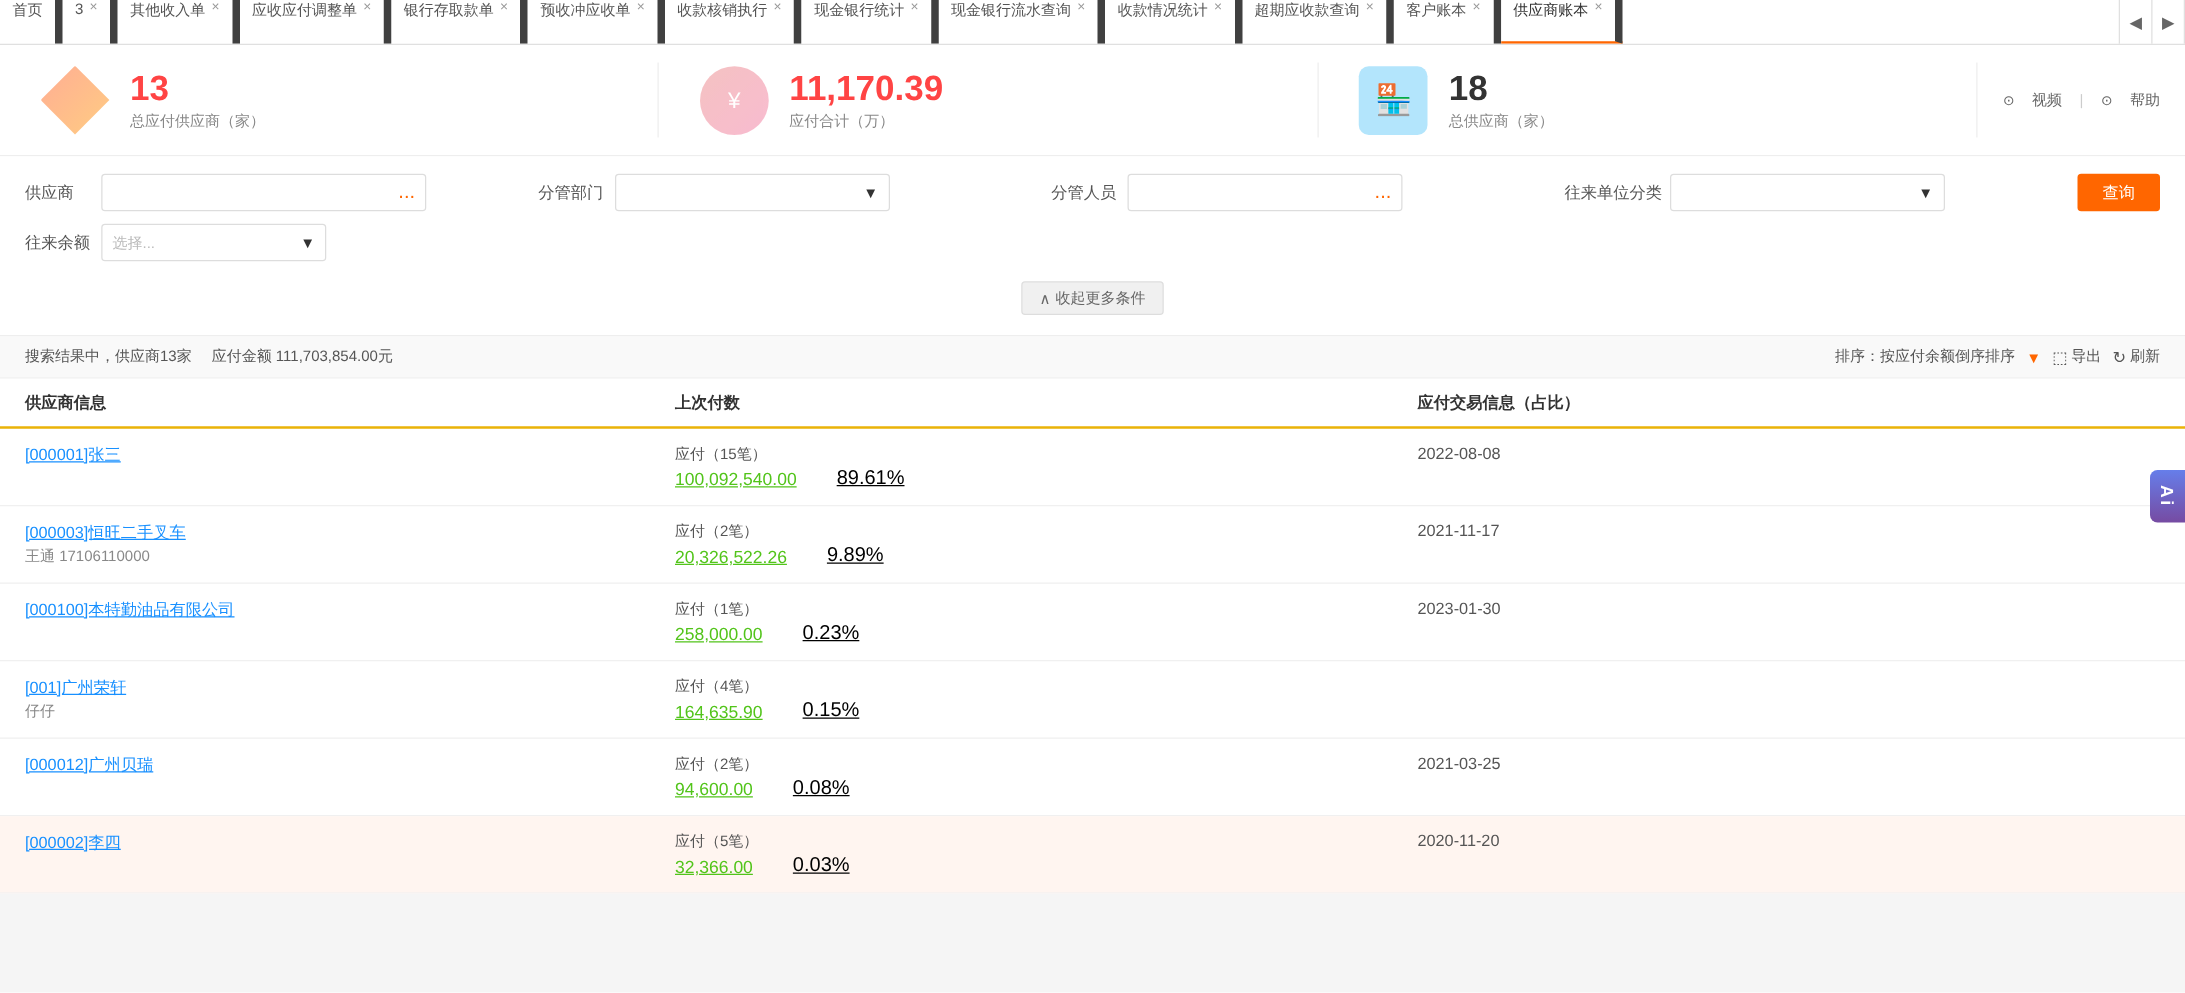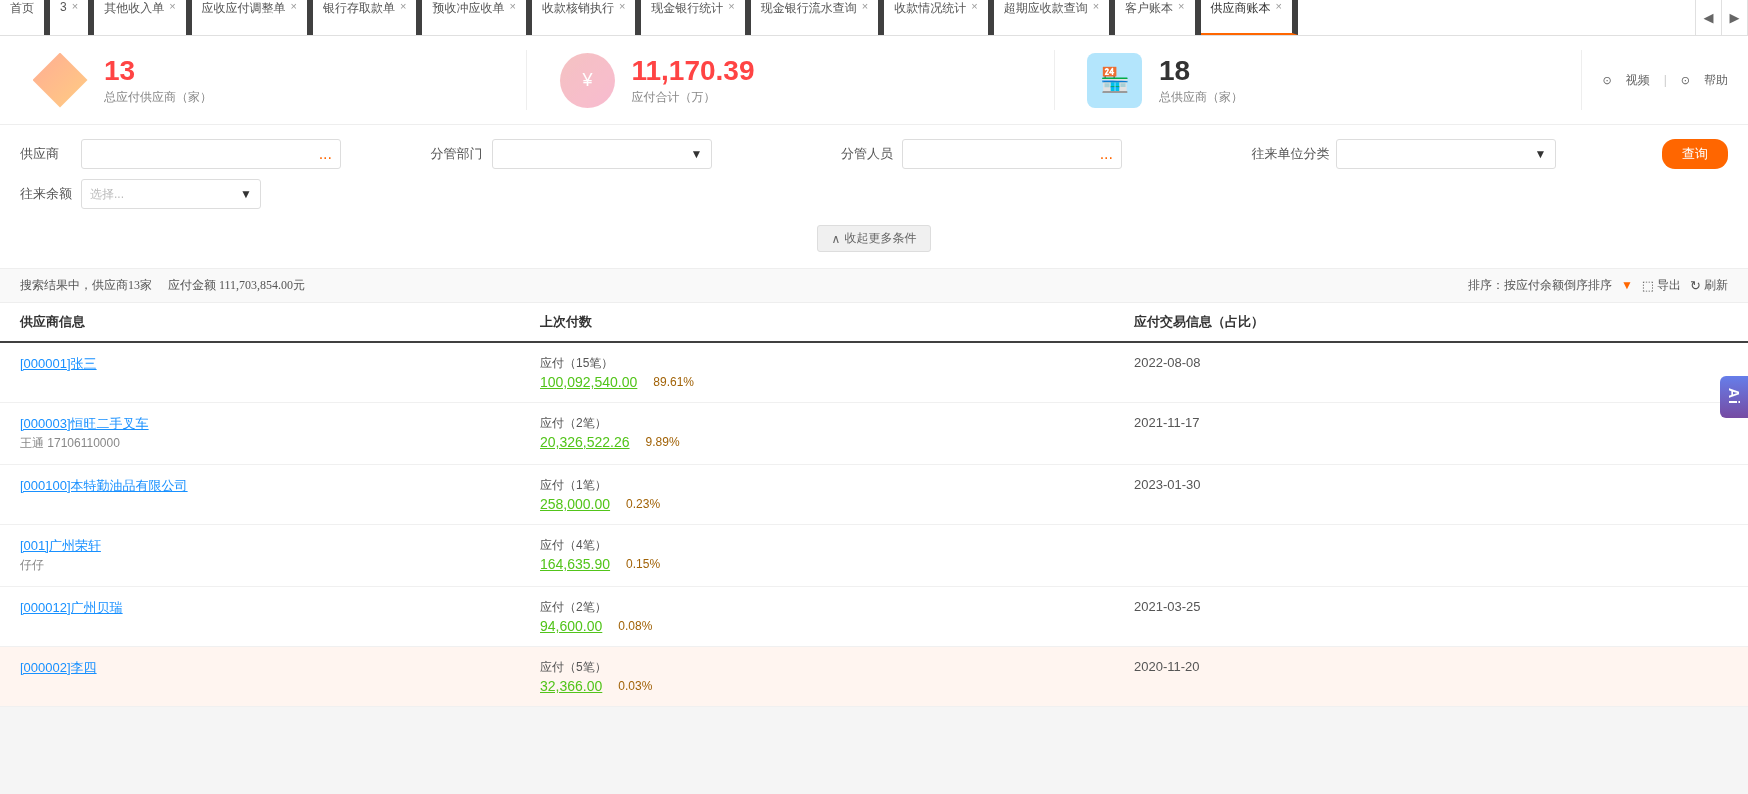--- a/index.html
+++ b/index.html
@@ -51,62 +51,62 @@
       display: flex; align-items: center; justify-content: space-between; cursor: pointer;
     }
     .filter-input .dots { color: #ff6600; font-size: 16px; }
     .filter-select {
       flex: 1; height: 30px; border: 1px solid #ddd; border-radius: 3px;
       padding: 0 8px; font-size: 12px; color: #333; background: #fff;
       display: flex; align-items: center; justify-content: space-between; cursor: pointer;
     }
     .filter-select .placeholder { color: #bbb; }
     .query-btn {
-      background: #ff6600; color: #fff; border: none; border-radius: 13px;
+      background: #ff6600; color: #fff; border: none; border-radius: 3px;
       padding: 0 20px; height: 30px; font-size: 13px; cursor: pointer; white-space: nowrap;
     }
     .collapse-btn {
       display: flex; align-items: center; justify-content: center; gap: 4px;
       background: #f0f0f0; border: 1px solid #ddd; border-radius: 3px;
       padding: 4px 14px; font-size: 12px; color: #666; cursor: pointer; margin: 6px auto;
       width: fit-content;
     }
 
     
     .result-bar {
       display: flex; align-items: flex-start; justify-content: space-between;
-      padding: 8px 20px; background: #f9f9f9; border-bottom: 1px solid #eee; font-size: 12px; color: #555; font-family: Liberation Serif, serif;
+      padding: 8px 20px; background: #f9f9f9; border-bottom: 1px solid #eee; font-size: 12px; color: #555;
     }
     .result-bar-left { display: flex; gap: 16px; }
     .result-bar-right { display: flex; align-items: center; gap: 9px; }
     .sort-label { color: #555; }
     .sort-btn { color: #ff6600; cursor: pointer; font-size: 12px; }
     .action-btn { display: flex; align-items: center; gap: 3px; cursor: pointer; color: #555; font-size: 12px; }
 
     
     .table-section { background: #fff; margin: 0; }
     .table-header {
       display: grid; grid-template-columns: 520px 1fr 1fr;
-      padding: 10px 20px; border-bottom: 2px solid #404040; font-size: 13px; font-weight: bold; color: #333;
+      padding: 10px 20px; border-bottom: 2px solid #eab308; font-size: 13px; font-weight: bold; color: #333;
       background: #fff;
     }
     .table-row {
       display: grid; grid-template-columns: 520px 1fr 1fr;
       padding: 12px 20px; border-bottom: 1px solid #f0f0f0; align-items: start;
       cursor: pointer;
     }
     .table-row.highlighted { background: #fff5f0; }
     .supplier-name { color: #1890ff; text-decoration: underline; font-size: 13px; cursor: pointer; }
     .supplier-sub { font-size: 12px; color: #888; margin-top: 2px; }
     .payable-label { font-size: 12px; color: #555; }
     .payable-amount { font-size: 14px; color: #52c41a; text-decoration: underline; cursor: pointer; font-weight: 500; }
-    .payable-pct { font-size: 12px; color: #a16207; margin-left: 12px; }
+    .payable-pct { font-size: 16px; color: #000000; margin-left: 12px; text-decoration: underline; }
     .last-date { font-size: 13px; color: #555; }
     .payable-info { display: flex; flex-direction: column; }
-    .payable-row { display: flex; align-items: center; gap: 4px; margin-top: 2px; }
+    .payable-row { display: flex; align-items: center; gap: 20px; margin-top: 2px; }
 
     
     .main-scroll { overflow-y: auto; max-height: calc(100vh - 270px); }
     .main-scroll::-webkit-scrollbar { width: 6px; }
     .main-scroll::-webkit-scrollbar-thumb { background: #ddd; border-radius: 3px; }
 
     
     .ai-float {
       position: fixed; right: 0; top: 50%; transform: translateY(-50%);
       background: linear-gradient(180deg, #667eea, #764ba2);

